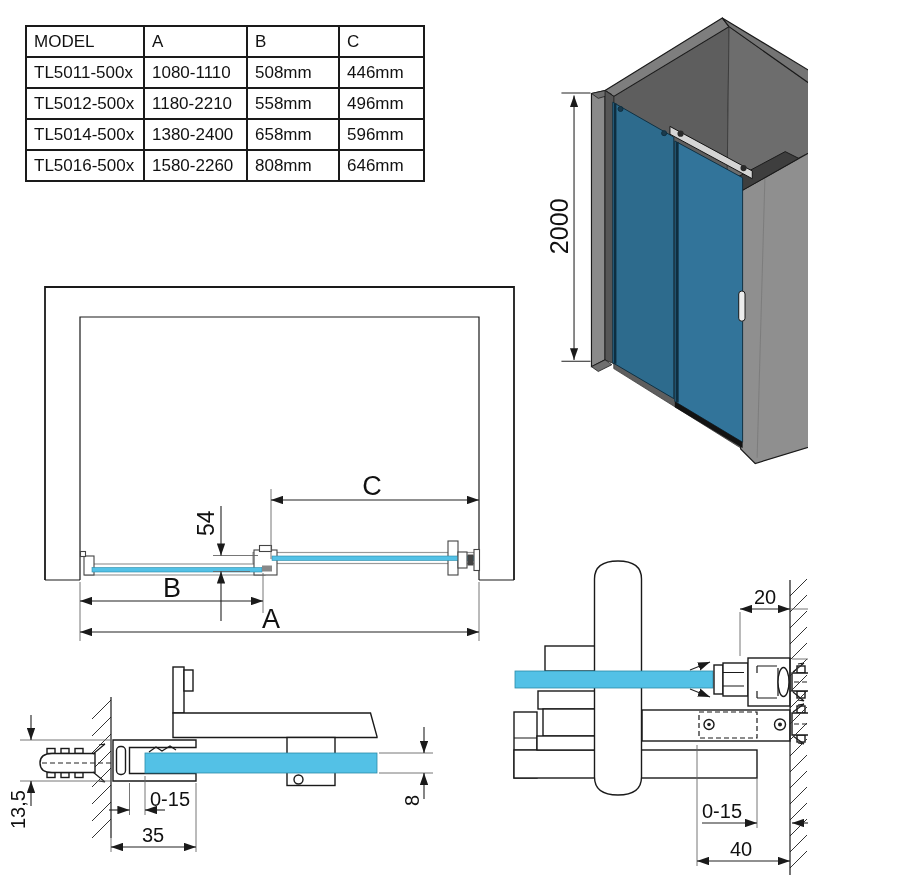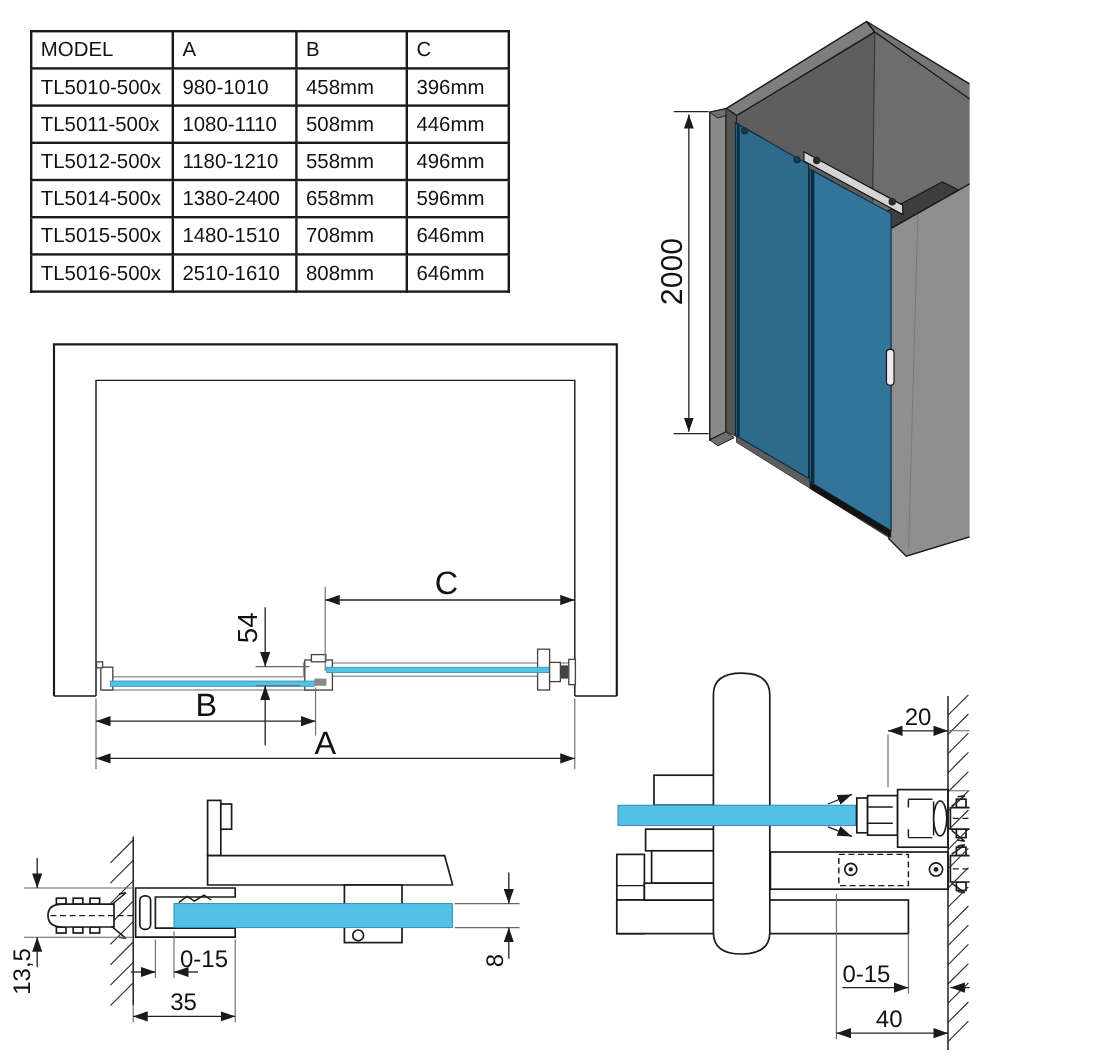--- a/index.html
+++ b/index.html
@@ -39,52 +39,40 @@
         <col style="width:85px">
       </colgroup>
     <tbody>
         <tr>
       <th>MODEL</th>
       <th>A</th>
       <th>B</th>
       <th>C</th>
     </tr>
     <tr>
-      <td>TL5010-500x</td>
-      <td>980-1010</td>
-      <td>458mm</td>
-      <td>396mm</td>
-    </tr>
-    <tr>
       <td>TL5011-500x</td>
       <td>1080-1110</td>
       <td>508mm</td>
       <td>446mm</td>
     </tr>
     <tr>
       <td>TL5012-500x</td>
-      <td>1180-1210</td>
+      <td>1180-2210</td>
       <td>558mm</td>
       <td>496mm</td>
     </tr>
     <tr>
       <td>TL5014-500x</td>
       <td>1380-2400</td>
       <td>658mm</td>
       <td>596mm</td>
     </tr>
     <tr>
-      <td>TL5015-500x</td>
-      <td>1480-1510</td>
-      <td>708mm</td>
-      <td>646mm</td>
-    </tr>
-    <tr>
       <td>TL5016-500x</td>
-      <td>2510-1610</td>
+      <td>1580-2260</td>
       <td>808mm</td>
       <td>646mm</td>
     </tr>
   </tbody>
     </table>
 
   <svg class="abs" style="left:540px;top:15px;" width="380" height="465" viewBox="540 15 380 480">
     <defs>
       <marker id="arrI" viewBox="0 0 10 7" refX="10" refY="3.5" markerWidth="11" markerHeight="8" orient="auto-start-reverse">
         <path d="M0,0 L10,3.5 L0,7 Z" fill="#1a1a1a"></path>

